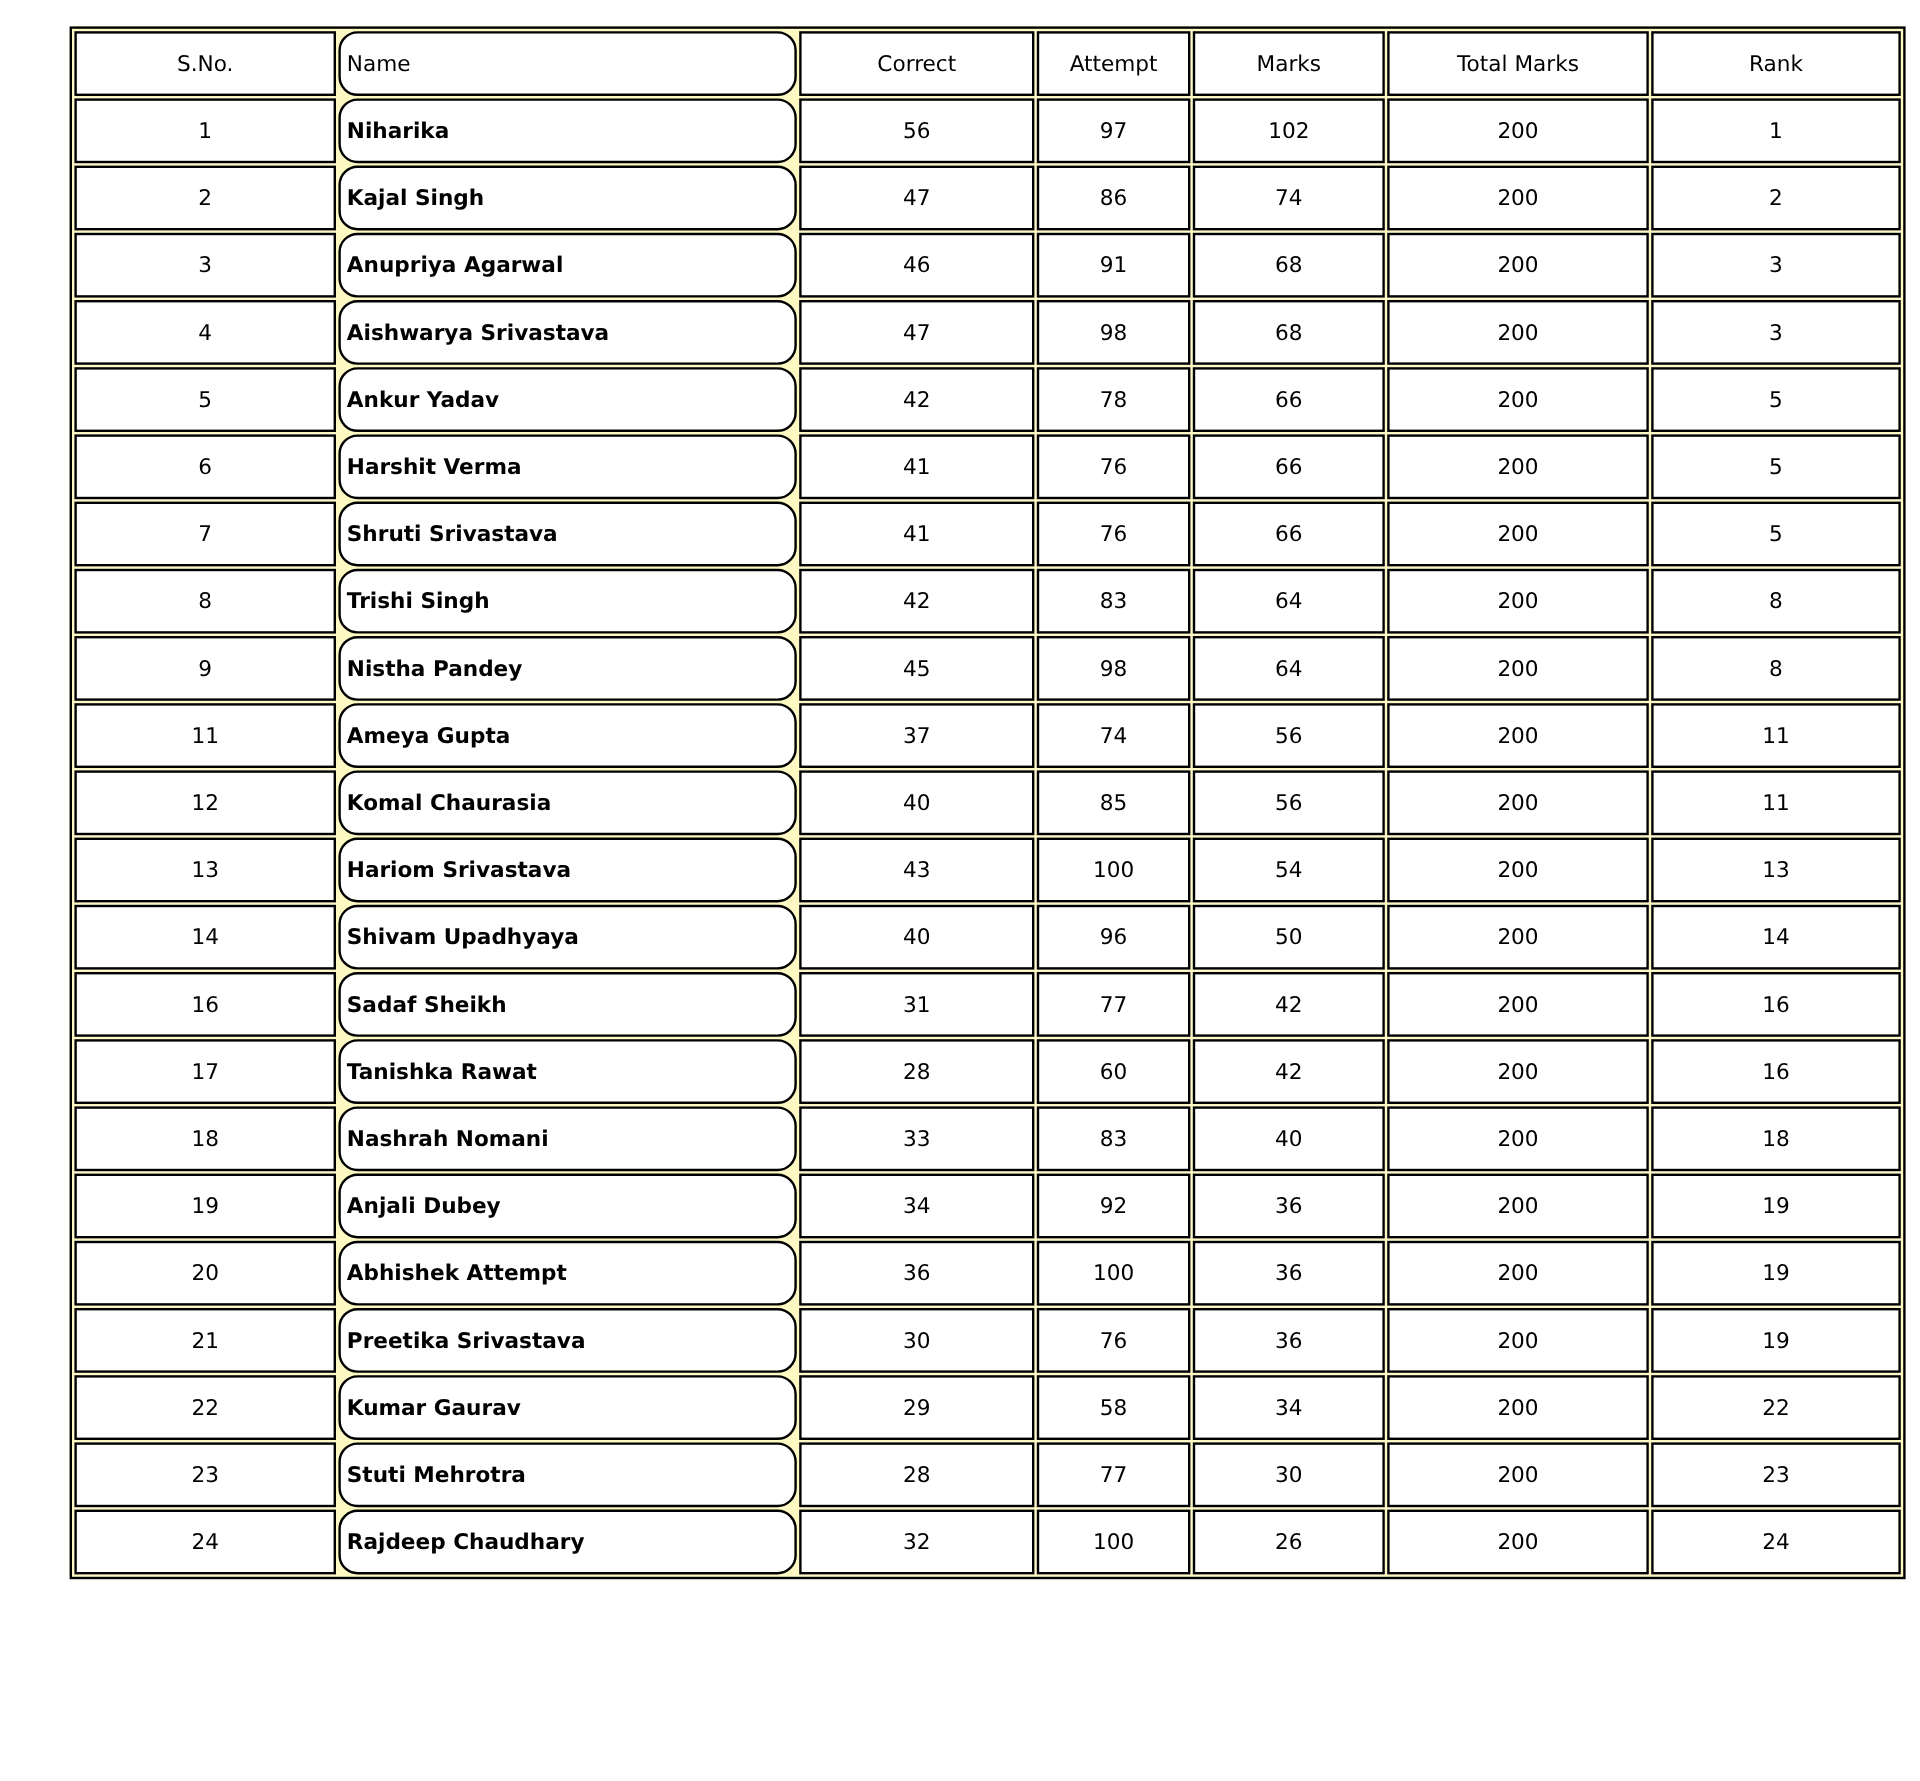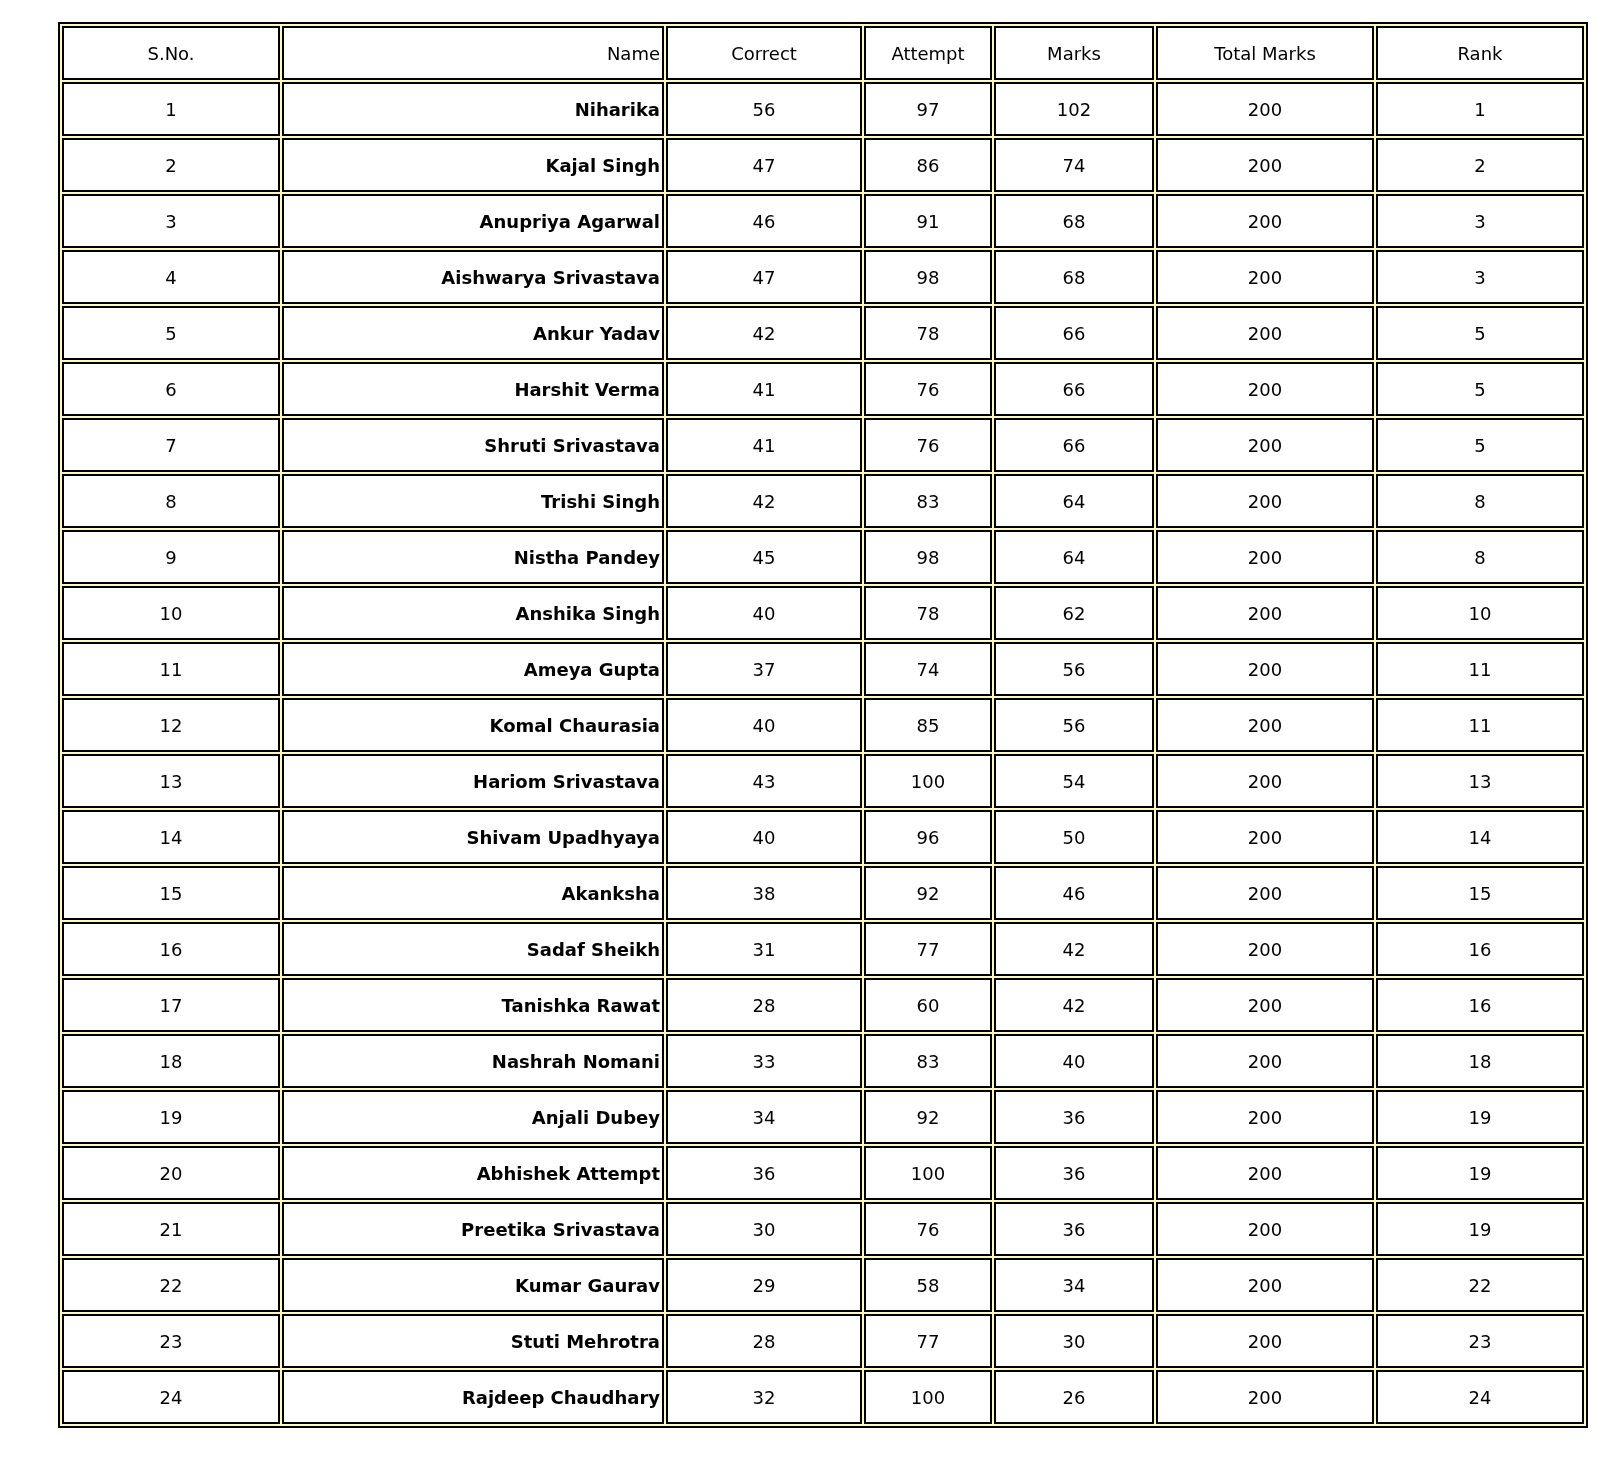--- a/index.html
+++ b/index.html
@@ -27,22 +27,23 @@
     vertical-align: middle;
     font-size: 18px;
     font-weight: normal;
     padding: 0 2px;
     overflow: hidden;
     white-space: nowrap;
     background: #ffffff;
   }
   table.results th.name-col,
   table.results td.name-cell {
-    text-align: right;
+    text-align: left;
     padding-left: 5px;
+    border-radius: 16px;
   }
   table.results td.name-cell {
     font-weight: bold;
     margin-left: 43px;
   }
 </style>
 </head>
 <body>
 
 <table class="results">
@@ -142,29 +143,20 @@
       <tr>
         <td>9</td>
         <td class="name-cell">Nistha Pandey</td>
         <td>45</td>
         <td>98</td>
         <td>64</td>
         <td>200</td>
         <td>8</td>
       </tr>
       <tr>
-        <td>10</td>
-        <td class="name-cell">Anshika Singh</td>
-        <td>40</td>
-        <td>78</td>
-        <td>62</td>
-        <td>200</td>
-        <td>10</td>
-      </tr>
-      <tr>
         <td>11</td>
         <td class="name-cell">Ameya Gupta</td>
         <td>37</td>
         <td>74</td>
         <td>56</td>
         <td>200</td>
         <td>11</td>
       </tr>
       <tr>
         <td>12</td>
@@ -187,29 +179,20 @@
       <tr>
         <td>14</td>
         <td class="name-cell">Shivam Upadhyaya</td>
         <td>40</td>
         <td>96</td>
         <td>50</td>
         <td>200</td>
         <td>14</td>
       </tr>
       <tr>
-        <td>15</td>
-        <td class="name-cell">Akanksha</td>
-        <td>38</td>
-        <td>92</td>
-        <td>46</td>
-        <td>200</td>
-        <td>15</td>
-      </tr>
-      <tr>
         <td>16</td>
         <td class="name-cell">Sadaf Sheikh</td>
         <td>31</td>
         <td>77</td>
         <td>42</td>
         <td>200</td>
         <td>16</td>
       </tr>
       <tr>
         <td>17</td>

